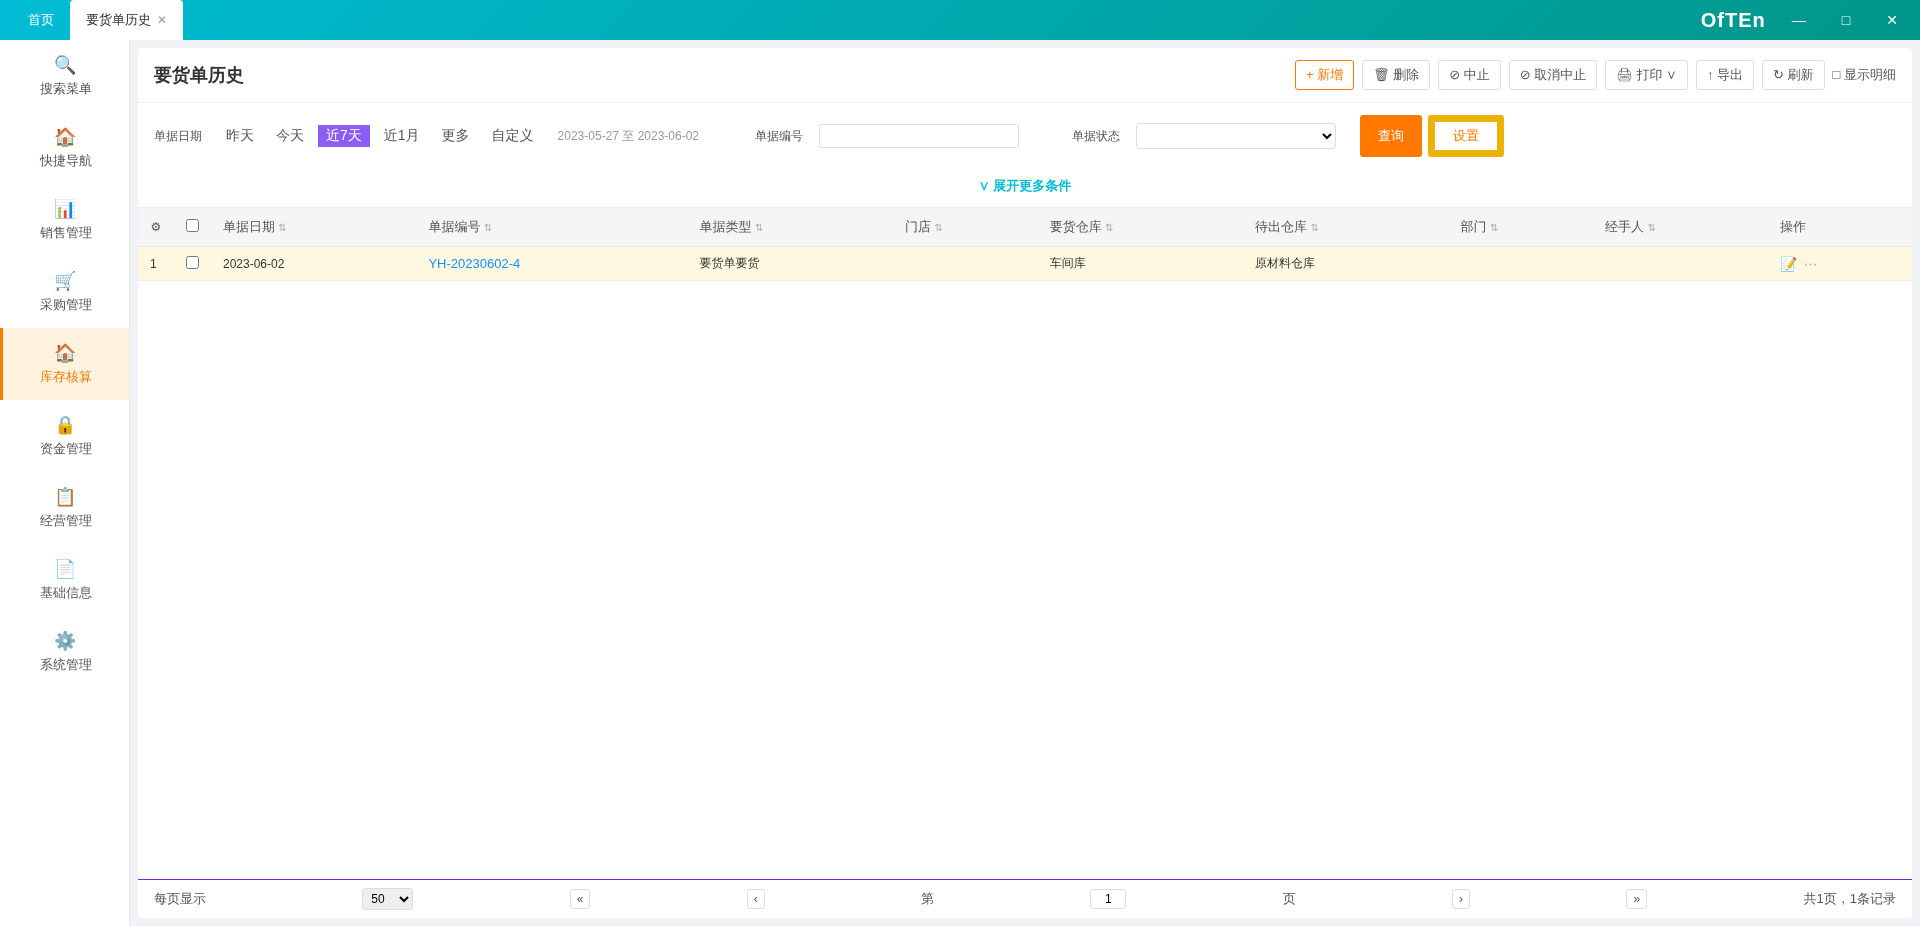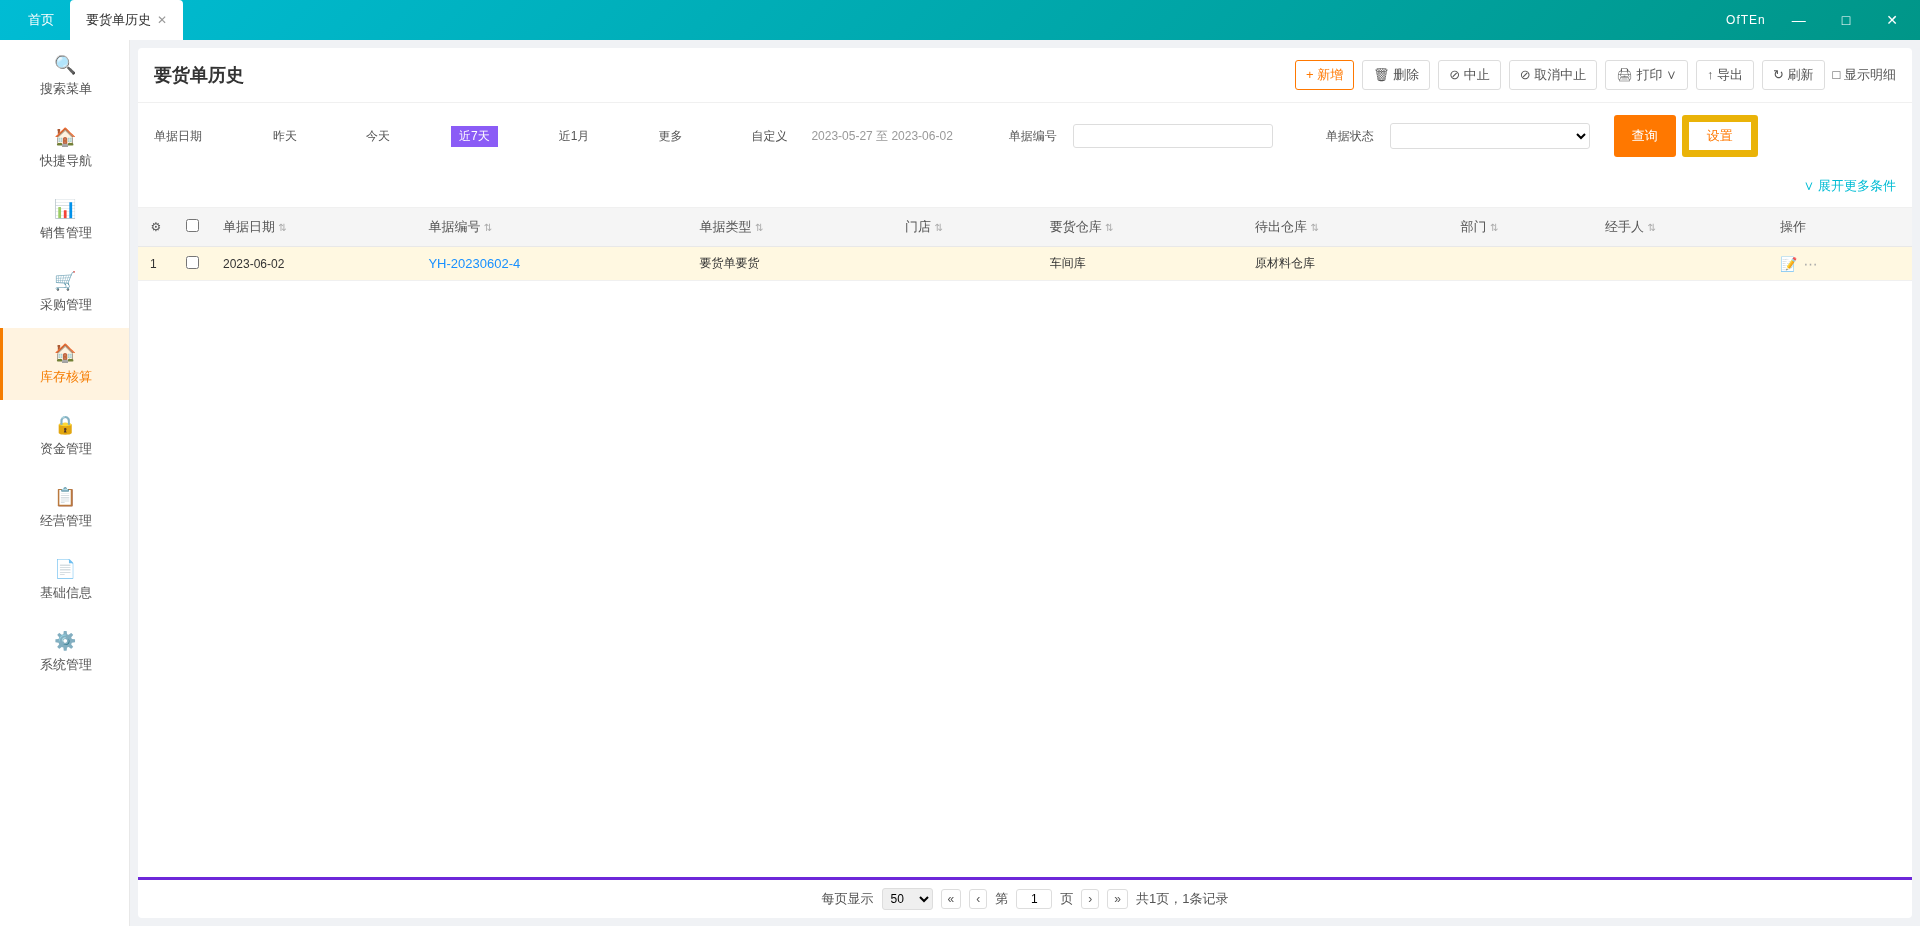--- a/index.html
+++ b/index.html
@@ -159,26 +159,25 @@
       white-space: nowrap;
     }
     .filter-date-shortcuts {
       display: flex;
       align-items: center;
       gap: 6px;
     }
     .date-shortcut {
       padding: 2px 8px;
       border-radius: 10px;
-      font-size: 12px;
+      font-size: 14px;
       cursor: pointer;
       color: #555;
       background: none;
       border: none;
-      margin-left: 47px;
     }
     .date-shortcut.active {
       background: #8b5cf6;
       color: white;
       border-radius: 0;
     }
     .filter-date-range {
       font-size: 12px;
       color: #999;
     }
@@ -275,23 +274,23 @@
       padding: 8px 16px;
       background: #fffbf0;
       border-top: 1px solid #f0f0f0;
       font-size: 12px;
       color: #555;
       flex-shrink: 0;
     }
     .pagination {
       display: flex;
       align-items: center;
-      justify-content: center;
+      justify-content: space-between;
       padding: 8px 16px;
-      border-top: 3px solid #6d28d9;
+      border-top: 1px solid #6d28d9;
       gap: 8px;
       font-size: 12px;
       color: #555;
       flex-shrink: 0;
     }
     .page-size-select {
       border: 1px solid #ddd;
       border-radius: 3px;
       padding: 2px 4px;
       font-size: 12px;
@@ -310,22 +309,22 @@
       width: 36px;
       border: 1px solid #ddd;
       border-radius: 3px;
       padding: 2px 4px;
       text-align: center;
       font-size: 12px;
     }
     
     
     .brand-text {
-      font-size: 12px;
-      font-weight: normal;
+      font-size: 20px;
+      font-weight: bold;
       color: white;
       letter-spacing: 1px;
     }
   </style>
 </head>
 <body>
 
 <div class="top-nav">
   <div class="top-nav-tab">
     <span>首页</span>
@@ -437,21 +436,21 @@
         <span class="filter-label" style="margin-left:37px;">单据状态</span>
         <select class="filter-select">
           <option value=""></option>
         </select>
 
         <div class="filter-actions">
           <button class="btn-query">查询</button>
           <button class="btn-setting">设置</button>
         </div>
       </div>
-      <div style="display:flex;justify-content:flex-end;margin-top:20px;">
+      <div style="display:flex;justify-content:center;margin-top:20px;font-weight:bold;">
         <div class="expand-more">
           <span>∨ 展开更多条件</span>
         </div>
       </div>
     </div>
 
     <div class="table-container">
       <table>
         <thead>
           <tr>

